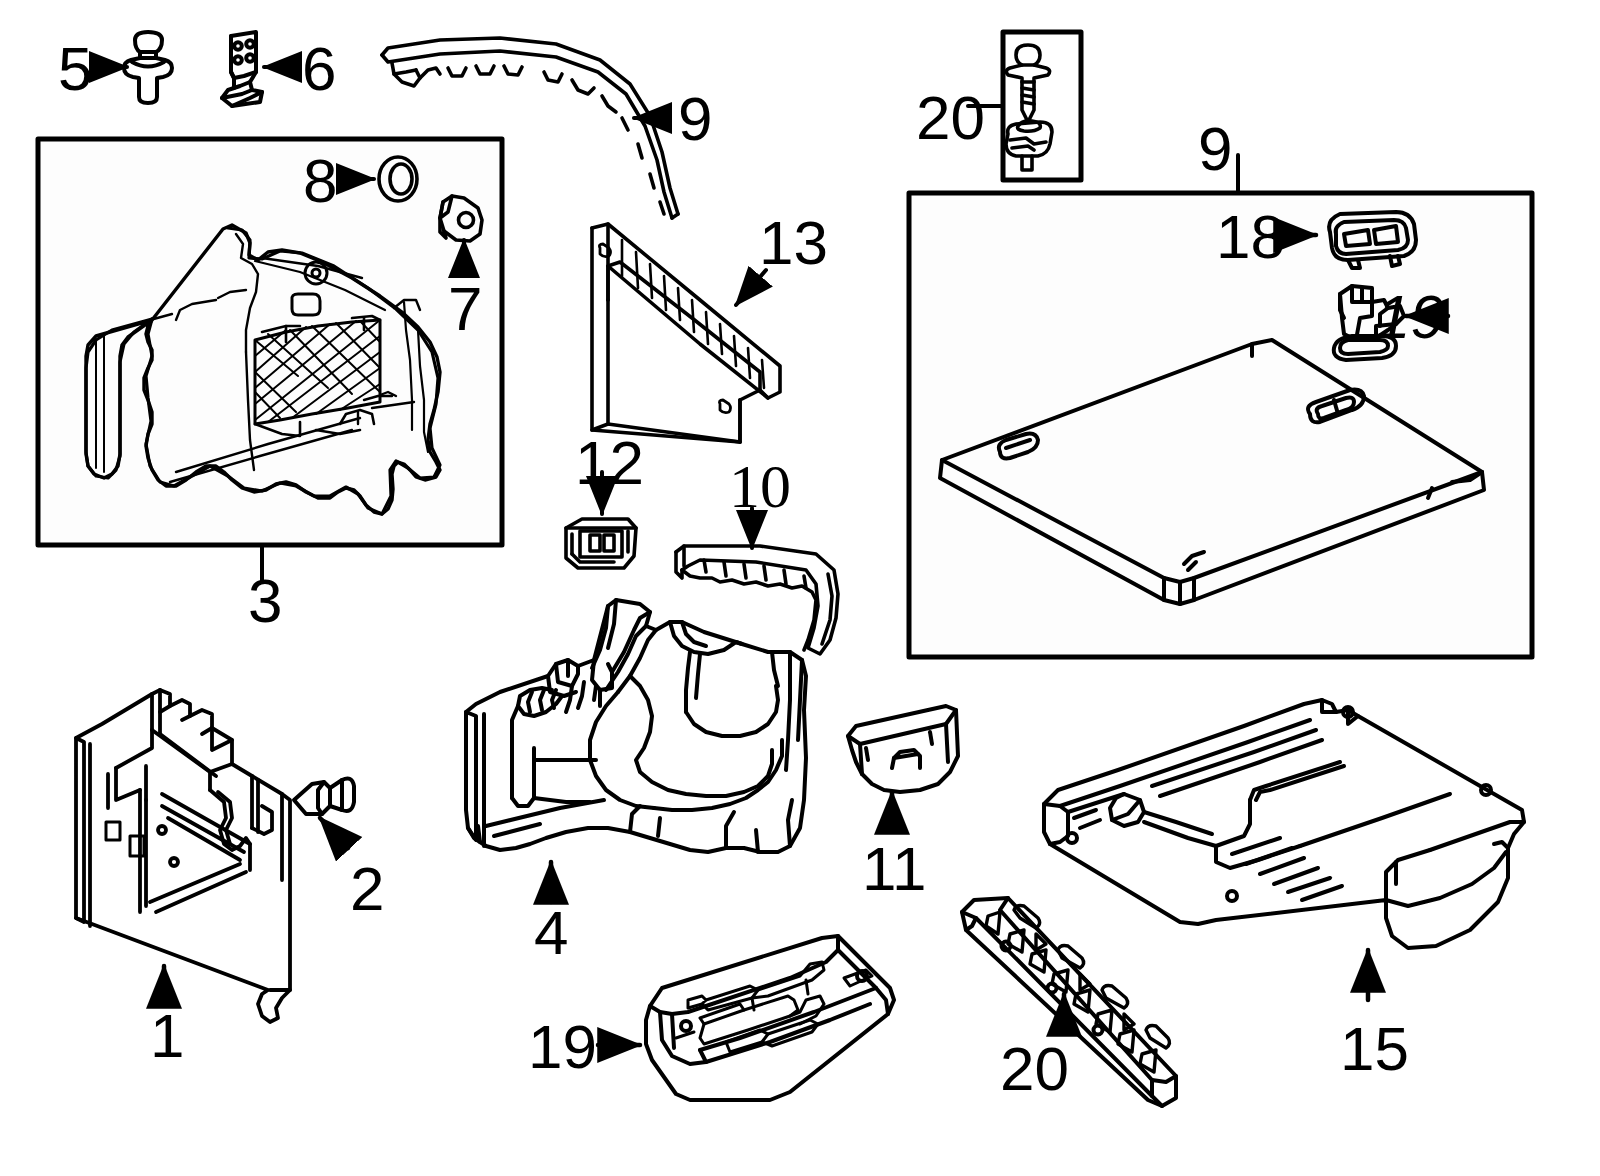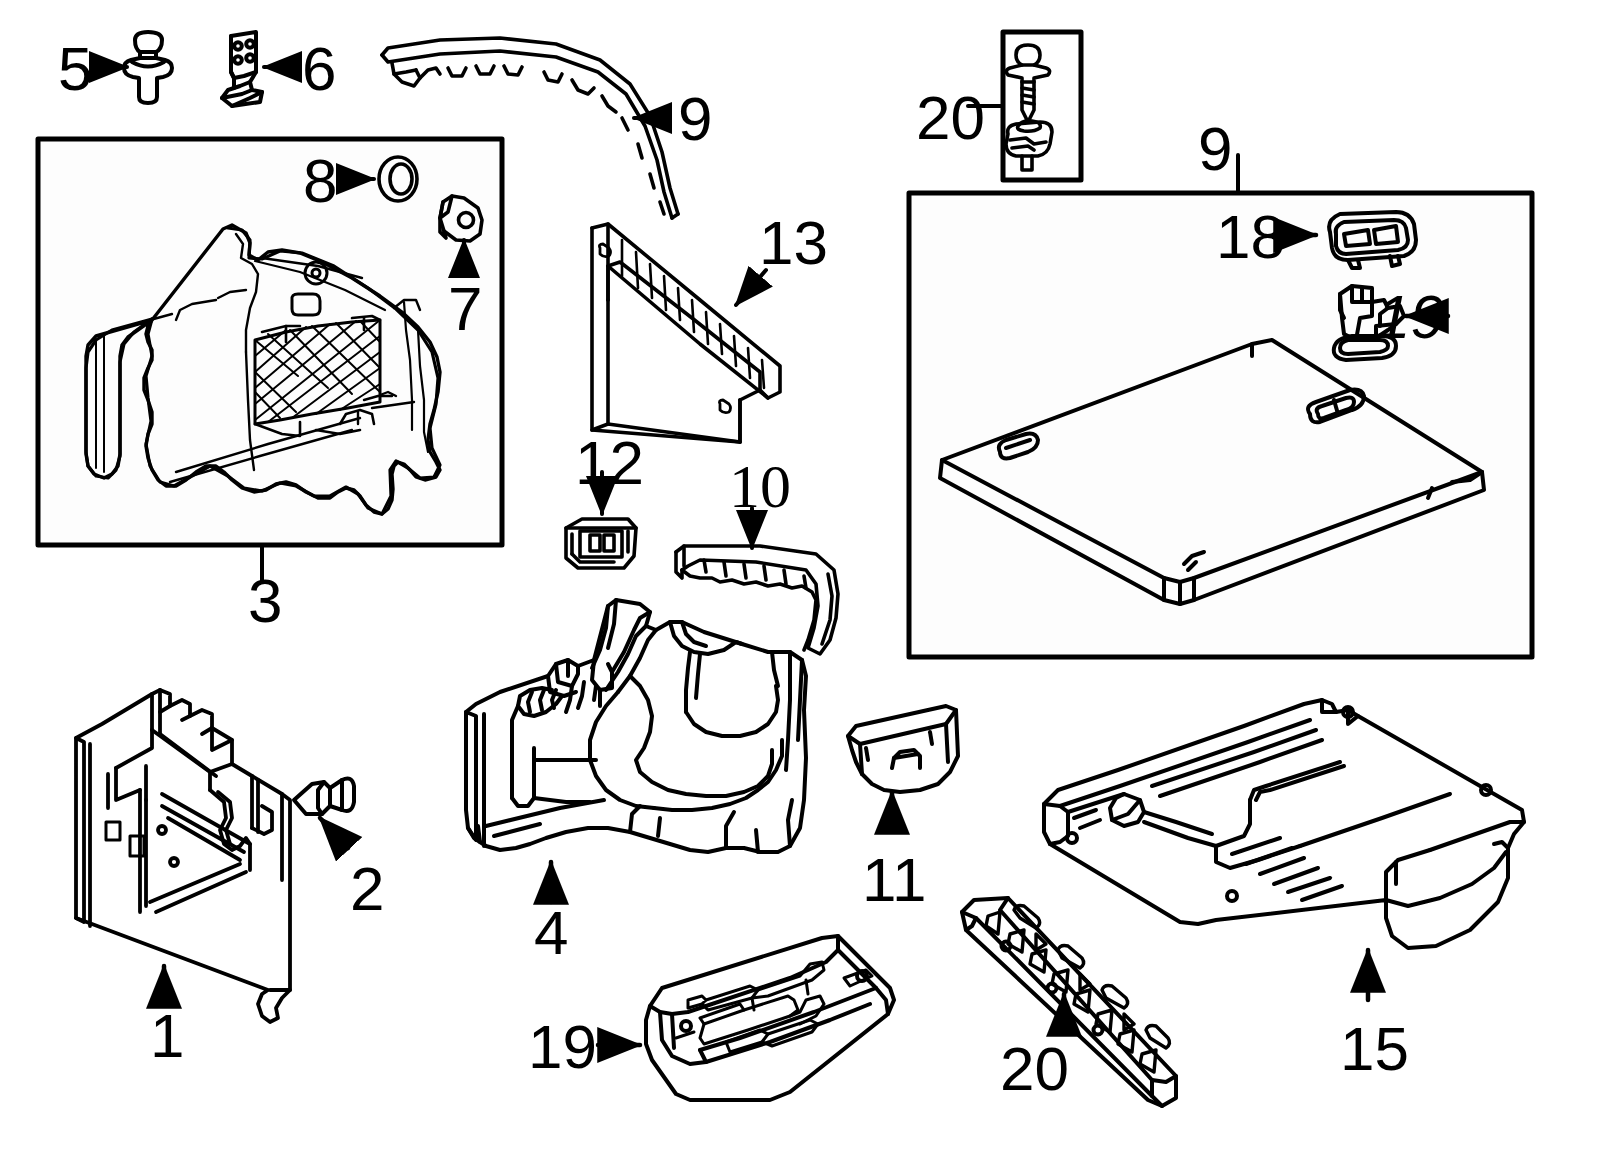--- a/index.html
+++ b/index.html
@@ -584,21 +584,21 @@
 <div class="callout cal-big" style="left:150px;top:1005px;">1</div>
 <div class="callout cal-big" style="left:350px;top:858px;">2</div>
 <div class="callout cal-big" style="left:248px;top:570px;">3</div>
 <div class="callout cal-big" style="left:534px;top:902px;">4</div>
 <div class="callout cal-big" style="left:58px;top:38px;">5</div>
 <div class="callout cal-big" style="left:302px;top:38px;">6</div>
 <div class="callout cal-big" style="left:448px;top:278px;">7</div>
 <div class="callout cal-big" style="left:303px;top:150px;">8</div>
 <div class="callout cal-big" style="left:678px;top:88px;">9</div>
 <div class="callout cal-big" style="left:729px;top:455px;font-family:Liberation Serif, serif;">10</div>
-<div class="callout cal-big" style="left:862px;top:838px;margin-top:11px;">11</div>
+<div class="callout cal-big" style="left:862px;top:838px;">11</div>
 <div class="callout cal-big" style="left:575px;top:432px;">12</div>
 <div class="callout cal-big" style="left:759px;top:212px;text-align:right;">13</div>
 <div class="callout cal-big" style="left:528px;top:1016px;">19</div>
 <div class="callout cal-big" style="left:1340px;top:1018px;">15</div>
 <div class="callout cal-big" style="left:1198px;top:118px;">9</div>
 <div class="callout cal-big" style="left:1000px;top:1038px;">20</div>
 <div class="callout cal-big" style="left:1216px;top:206px;">18</div>
 <div class="callout cal-big" style="left:1376px;top:286px;font-style:italic;">19</div>
 <div class="callout cal-big" style="left:916px;top:87px;">20</div>
 

